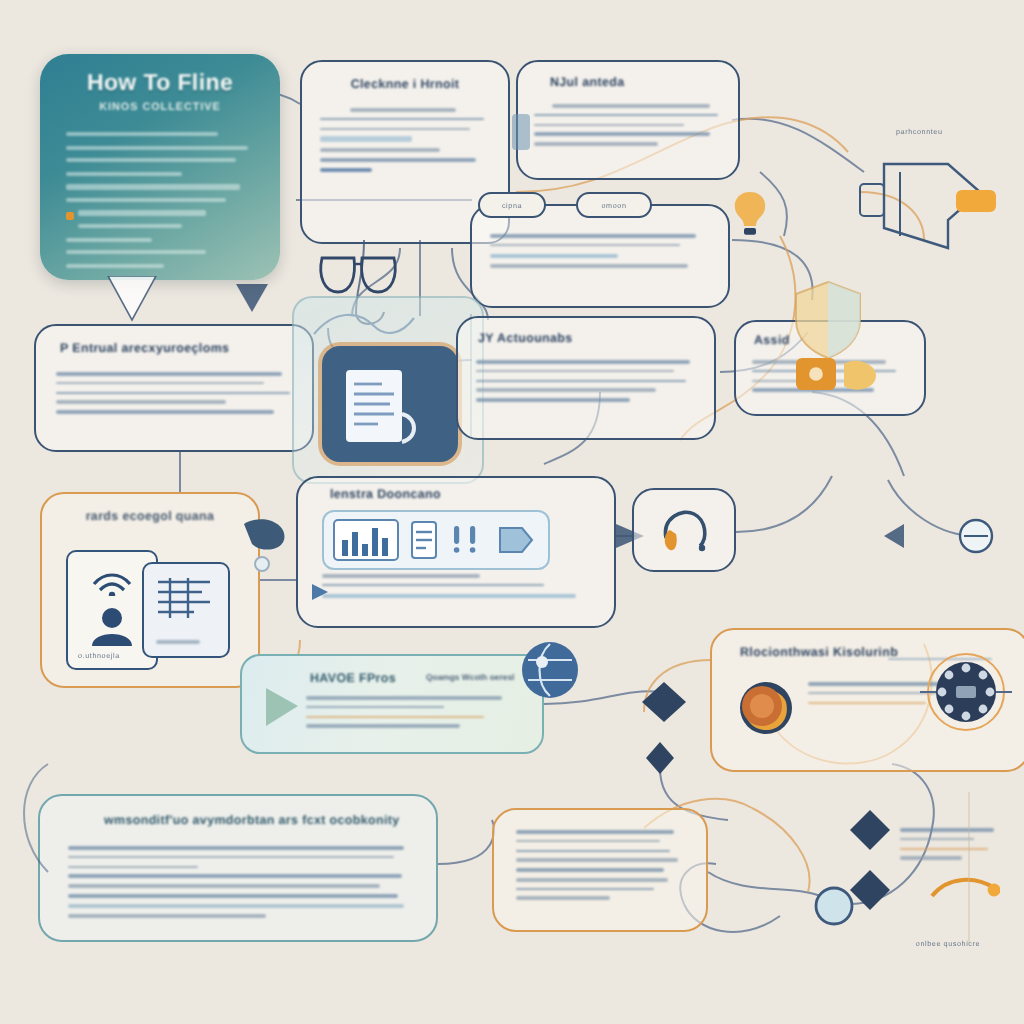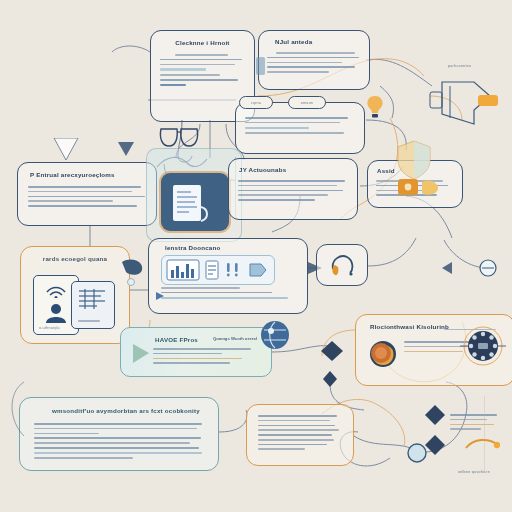--- a/index.html
+++ b/index.html
@@ -100,20 +100,38 @@
       <path d="M430 96 C452 96 462 108 462 120"></path>
     </g>
 
     <g fill="#3b5474" opacity=".85">
       <polygon points="118,142 134,142 126,156"></polygon>
       <polygon points="308,262 322,268 308,274"></polygon>
       <polygon points="442,268 452,262 452,274"></polygon>
     </g>
   </svg>
 
+  <div class="card hero">
+    <div class="hero-title blurtxt">How To Fline</div>
+    <div class="hero-sub blurtxt">KINOS COLLECTIVE</div>
+    <div class="hero-list">
+      <span class="ln" style="width:78%"></span>
+      <span class="ln" style="width:94%"></span>
+      <span class="ln" style="width:88%"></span>
+      <span class="ln" style="width:60%"></span>
+      <span class="ln" style="width:90%"></span>
+      <span class="ln" style="width:82%"></span>
+      <span class="ln" style="width:66%;margin-left:6px"></span>
+      <span class="ln" style="width:54%;margin-left:6px"></span>
+      <span class="ln" style="width:44%"></span>
+      <span class="ln" style="width:72%"></span>
+      <span class="ln" style="width:50%"></span>
+    </div>
+    <div style="position:absolute;left:13px;top:79px;width:4px;height:4px;border-radius:1px;background:#e2952f;"></div>
+  </div>
   <svg style="position:absolute;left:52px;top:138px;width:30px;height:24px;">
     <polygon points="2,0 26,0 14,22" fill="#ffffff" opacity=".82" stroke="#3b5474" stroke-width=".8"></polygon>
   </svg>
 
   <div class="card oc" style="left:150px;top:30px;width:105px;height:92px;">
     <div class="hd blurtxt" style="text-align:center;margin-top:8px;">Clecknne i Hrnoit</div>
     <div class="bl" style="margin:8px 9px 0 9px;">
       <span class="ln" style="width:62%;margin-left:18%"></span>
       <span class="ln a" style="width:96%"></span>
       <span class="ln" style="width:88%"></span>

